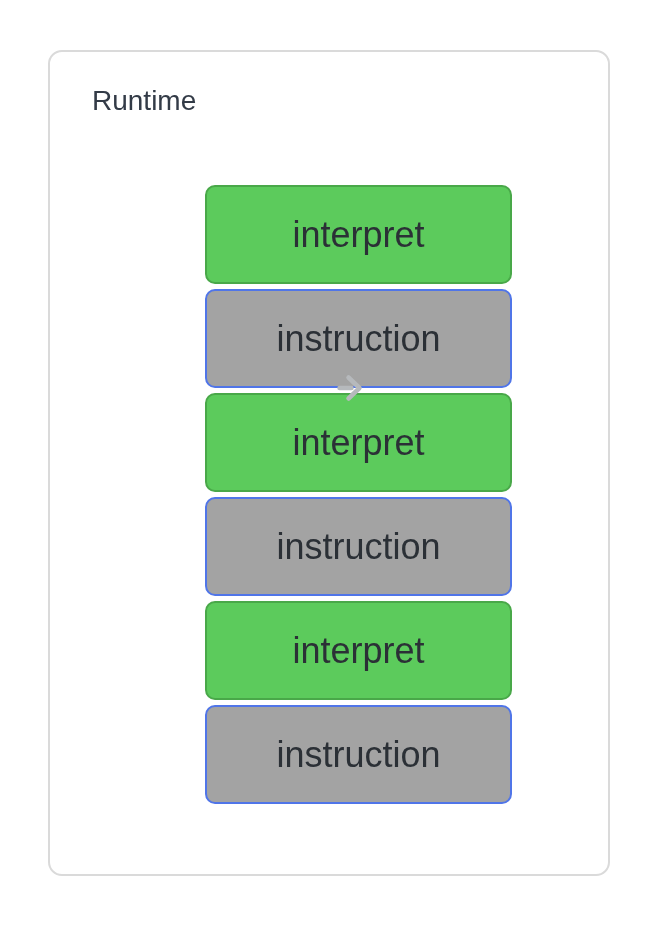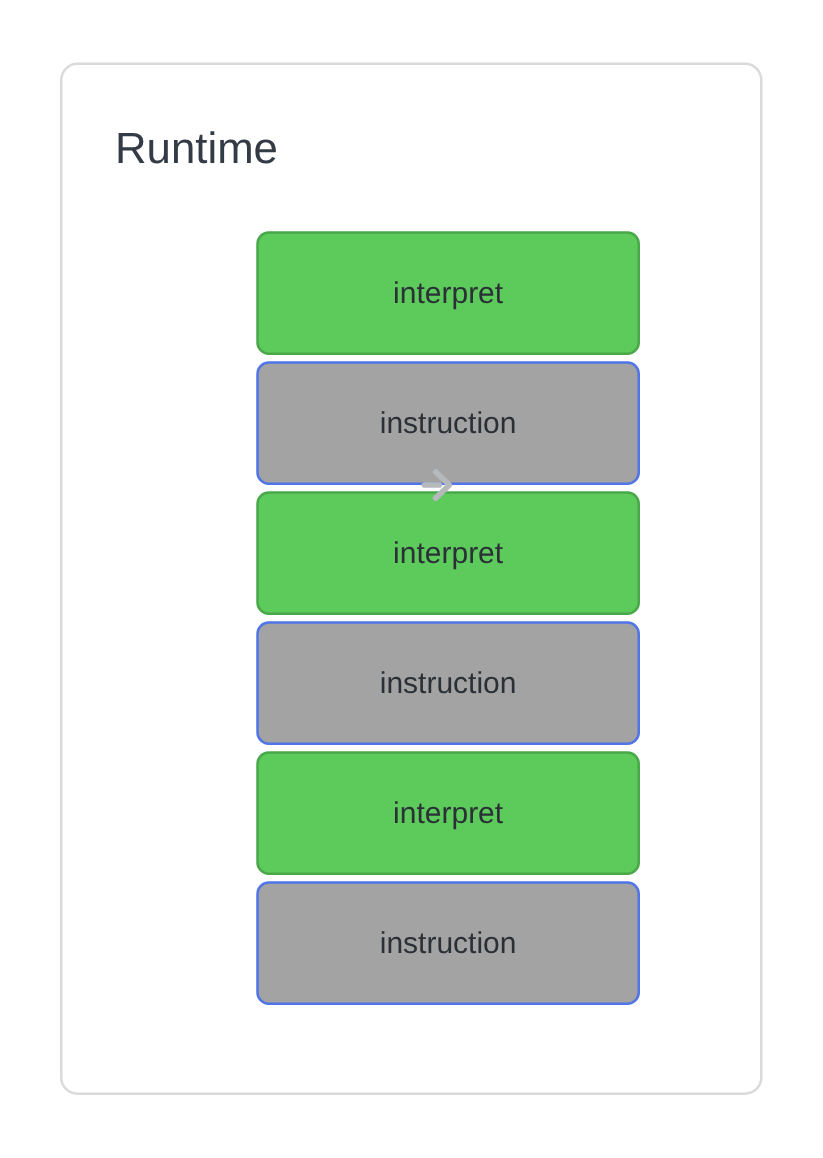--- a/index.html
+++ b/index.html
@@ -24,42 +24,42 @@
     width: 562px;
     height: 826px;
     box-sizing: border-box;
     background: #ffffff;
     border: 2.5px solid #dadada;
     border-radius: 14px;
   }
   .runtime-title {
     position: absolute;
     left: 42px;
-    top: 46px;
-    font-size: 35px;
+    top: 32px;
+    font-size: 28px;
     line-height: 1.2;
     color: #333b47;
   }
   .stack {
     position: absolute;
     left: 155px;
     top: 133px;
     width: 307px;
     display: flex;
     flex-direction: column;
     gap: 5px;
   }
   .block {
     height: 99px;
     box-sizing: border-box;
     border-radius: 10px;
     display: flex;
     align-items: center;
     justify-content: center;
-    font-size: 24px;
+    font-size: 36px;
     color: #2b3036;
   }
   .block.interpret {
     background: #5ccb5c;
     border: 2px solid #49a849;
   }
   .block.instruction {
     background: #a3a3a3;
     border: 2.5px solid #5075e8;
   }

